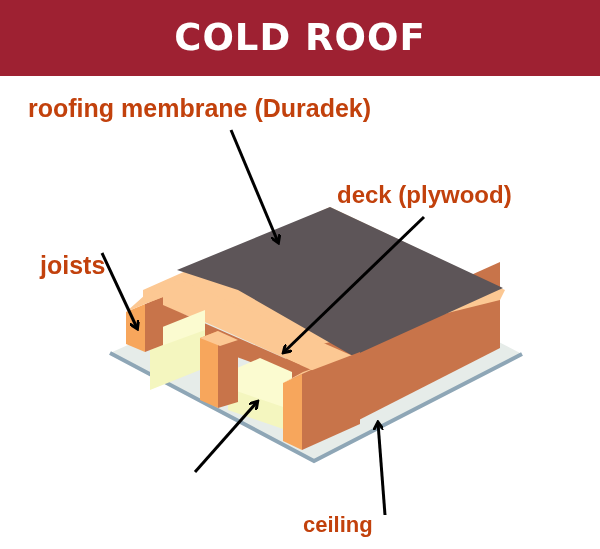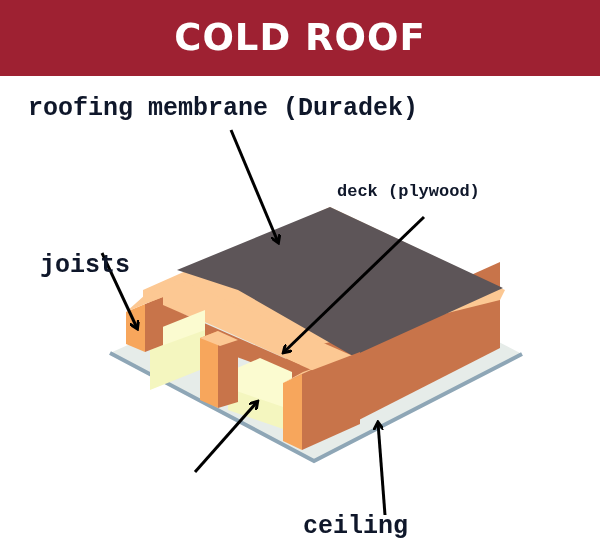--- a/index.html
+++ b/index.html
@@ -1,25 +1,25 @@
 <!DOCTYPE html>
 <html><head>
 <meta charset="utf-8">
 <style>
   html, body { margin: 0; padding: 0; background: #ffffff; }
   .page { position: relative; width: 600px; height: 549px; overflow: hidden; background: #ffffff; font-family: "DejaVu Sans", sans-serif; }
   .banner { position: absolute; left: 0; top: 0; width: 600px; height: 76px; background: #9e2132; display: flex; align-items: center; justify-content: center; }
   .banner-title { color: #ffffff; font-family: "DejaVu Sans", sans-serif; font-weight: bold; font-size: 37px; letter-spacing: 1px; margin-top: -2px; }
   .diagram { position: absolute; left: 0; top: 0; width: 600px; height: 549px; }
-  .label { position: absolute; font-family: Liberation Mono, monospace; font-weight: bold; color: #0f172a; white-space: nowrap; line-height: 1; }
+  .label { position: absolute; font-family: Liberation Sans, sans-serif; font-weight: bold; color: #c2410c; white-space: nowrap; line-height: 1; }
   .lbl-membrane { left: 28px; top: 96px; font-size: 25px; }
-  .lbl-deck { left: 337px; top: 183px; font-size: 17px; }
+  .lbl-deck { left: 337px; top: 183px; font-size: 24px; }
   .lbl-joists { left: 40px; top: 213px; font-size: 25px; margin-top: 40px; }
   .lbl-insulation { left: 70px; top: 487px; font-size: 25px; }
-  .lbl-ceiling { left: 303px; top: 514px; font-size: 25px; }
+  .lbl-ceiling { left: 303px; top: 514px; font-size: 22px; }
 </style>
 </head>
 <body>
 
 <div class="page">
 
   <div class="banner">
     <span class="banner-title">COLD ROOF</span>
   </div>
 

